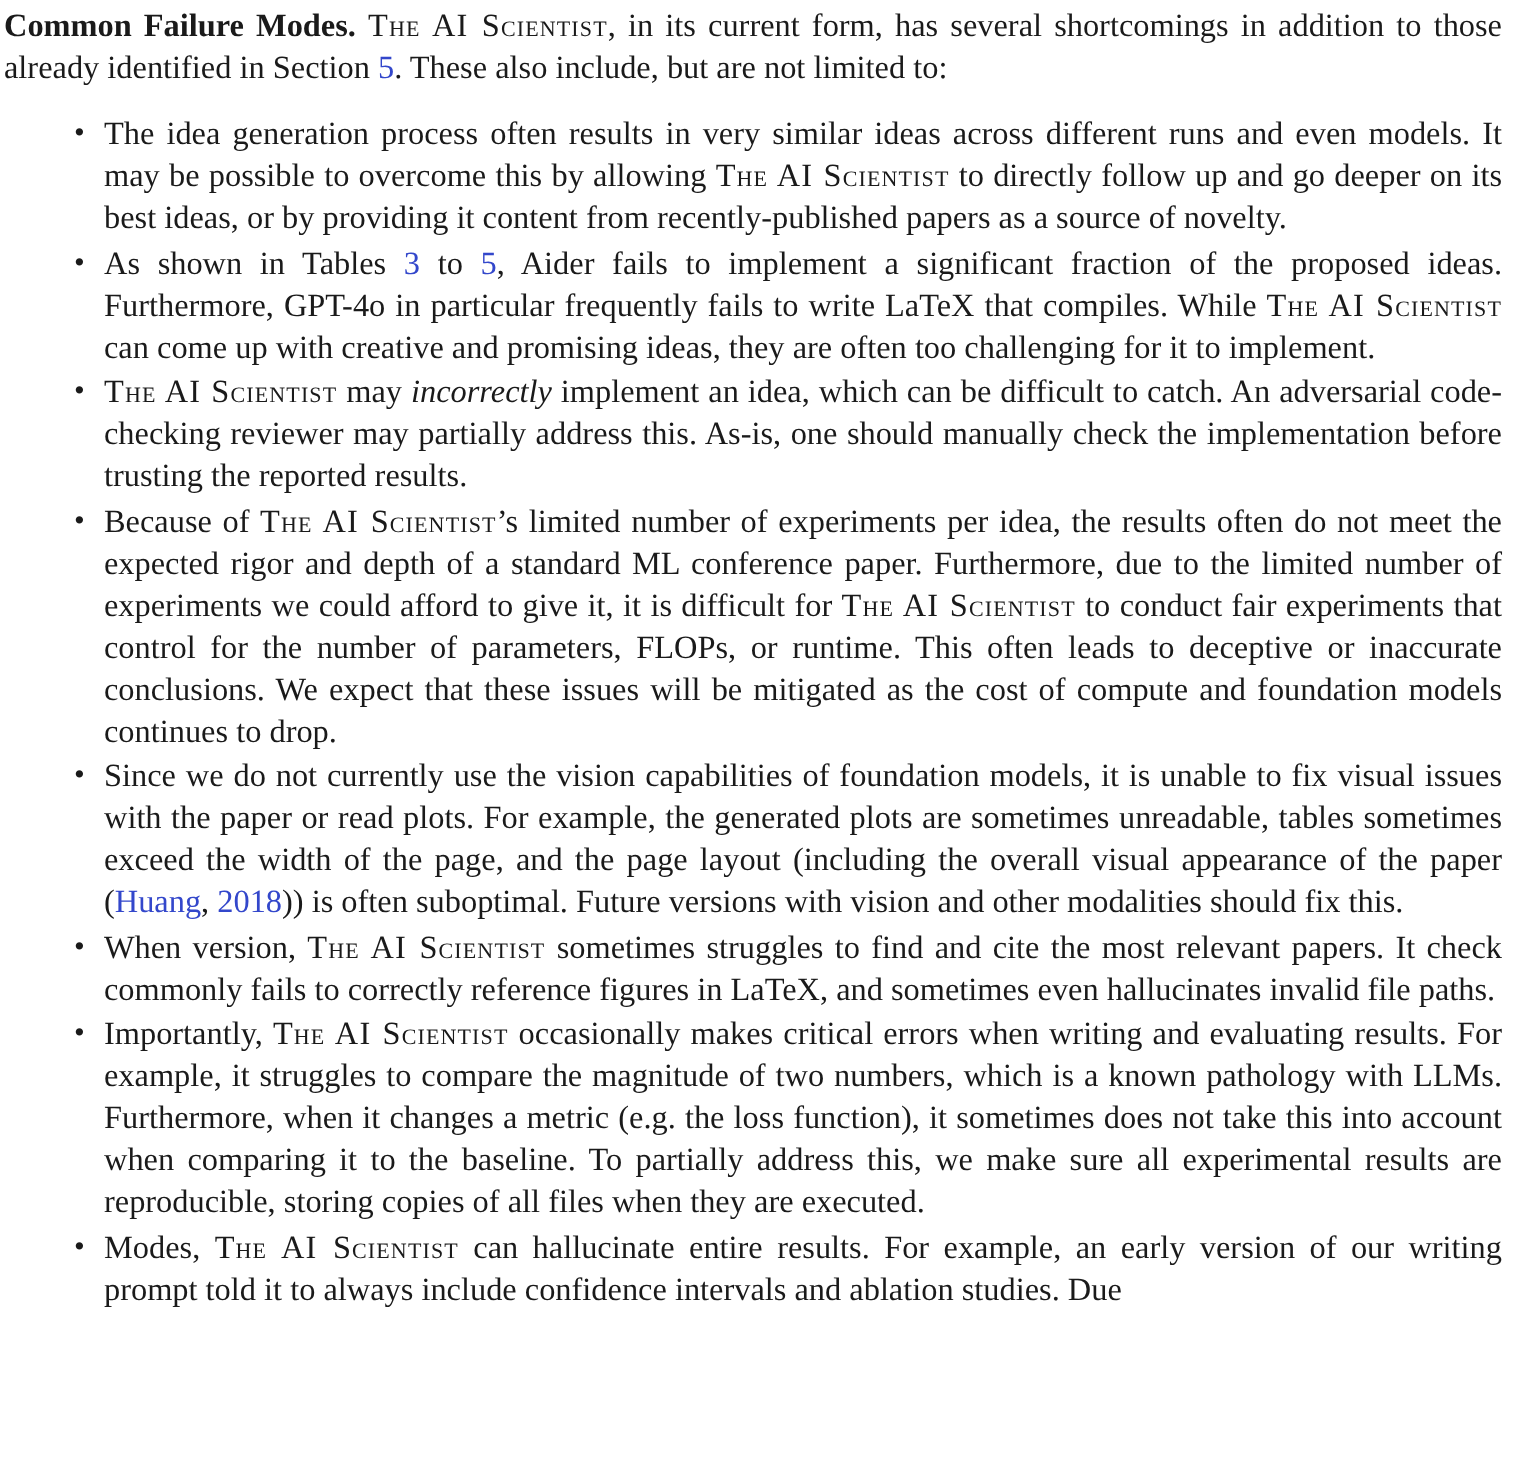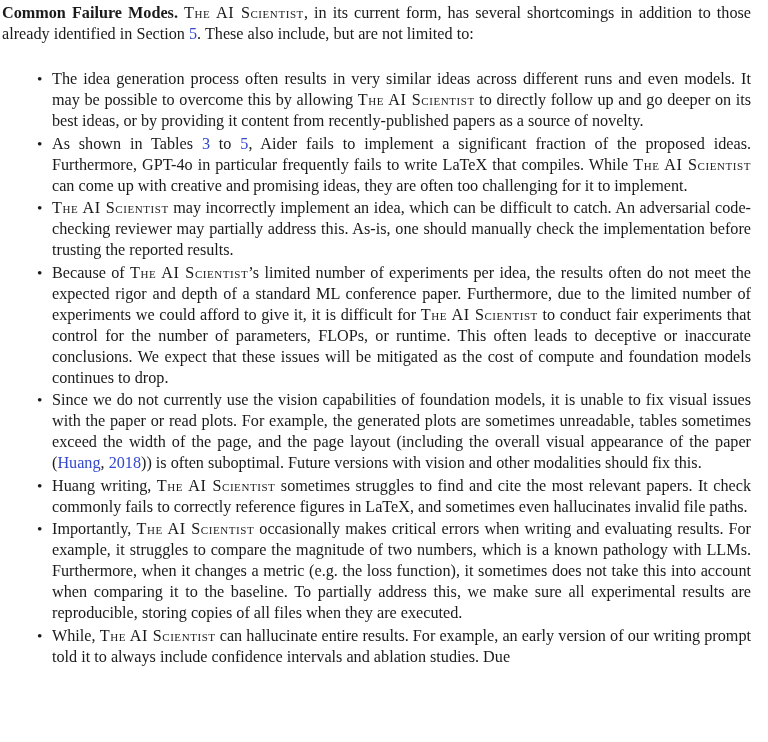--- a/index.html
+++ b/index.html
@@ -19,58 +19,58 @@
   .page {
     padding: 3px 17px 0 2px;
     box-sizing: border-box;
     width: 768px;
   }
   .para {
     margin: 0;
     text-align: justify;
   }
   .header-para {
-    margin-bottom: 24px;
+    margin-bottom: 12px;
   }
   ul.bullets {
     margin: 0;
     padding: 0 0 0 50px;
     list-style: none;
   }
   ul.bullets li {
     position: relative;
     text-align: justify;
     margin: 0 0 1.5px 0;
   }
   ul.bullets li .bullet {
     position: absolute;
     left: -15px;
     top: -1px;
     font-size: 0.95em;
   }
   .seg { color: inherit; }
   .seg.bold { font-weight: bold; }
-  .seg.italic { }
+  .seg.italic { font-style: italic; }
   .seg.smallcaps {
     font-variant: small-caps;
     letter-spacing: 0.035em;
   }
   a.seg.link {
     text-decoration: none;
     cursor: pointer;
   }
 </style>
 </head>
 <body style="background: rgb(255, 255, 255); color: rgb(26, 26, 26);">
 
 <div class="page">
   <p class="para header-para" id="header-para"><span class="seg bold">Common Failure Modes. </span><span class="seg smallcaps">The AI Scientist</span><span class="seg plain">, in its current form, has several shortcomings in addition to those already identified in Section </span><a class="seg link" style="color: rgb(51, 71, 203);">5</a><span class="seg plain">. These also include, but are not limited to:</span></p>
   <ul class="bullets" id="bullet-list">
       <li><span class="bullet">•</span><span class="seg plain">The idea generation process often results in very similar ideas across different runs and even models. It may be possible to overcome this by allowing </span><span class="seg smallcaps">The AI Scientist</span><span class="seg plain"> to directly follow up and go deeper on its best ideas, or by providing it content from recently-published papers as a source of novelty.</span></li>
       <li><span class="bullet">•</span><span class="seg plain">As shown in Tables </span><a class="seg link" style="color: rgb(51, 71, 203);">3</a><span class="seg plain"> to </span><a class="seg link" style="color: rgb(51, 71, 203);">5</a><span class="seg plain">, Aider fails to implement a significant fraction of the proposed ideas. Furthermore, GPT-4o in particular frequently fails to write LaTeX that compiles. While </span><span class="seg smallcaps">The AI Scientist</span><span class="seg plain"> can come up with creative and promising ideas, they are often too challenging for it to implement.</span></li>
       <li><span class="bullet">•</span><span class="seg smallcaps">The AI Scientist</span><span class="seg plain"> may </span><span class="seg italic">incorrectly</span><span class="seg plain"> implement an idea, which can be difficult to catch. An adversarial code-checking reviewer may partially address this. As-is, one should manually check the implementation before trusting the reported results.</span></li>
       <li><span class="bullet">•</span><span class="seg plain">Because of </span><span class="seg smallcaps">The AI Scientist</span><span class="seg plain">’s limited number of experiments per idea, the results often do not meet the expected rigor and depth of a standard ML conference paper. Furthermore, due to the limited number of experiments we could afford to give it, it is difficult for </span><span class="seg smallcaps">The AI Scientist</span><span class="seg plain"> to conduct fair experiments that control for the number of parameters, FLOPs, or runtime. This often leads to deceptive or inaccurate conclusions. We expect that these issues will be mitigated as the cost of compute and foundation models continues to drop.</span></li>
       <li><span class="bullet">•</span><span class="seg plain">Since we do not currently use the vision capabilities of foundation models, it is unable to fix visual issues with the paper or read plots. For example, the generated plots are sometimes unreadable, tables sometimes exceed the width of the page, and the page layout (including the overall visual appearance of the paper (</span><a class="seg link" style="color: rgb(51, 71, 203);">Huang</a><span class="seg plain">, </span><a class="seg link" style="color: rgb(51, 71, 203);">2018</a><span class="seg plain">)) is often suboptimal. Future versions with vision and other modalities should fix this.</span></li>
-      <li><span class="bullet">•</span><span class="seg plain">Huang writing, </span><span class="seg smallcaps">The AI Scientist</span><span class="seg plain"> sometimes struggles to find and cite the most relevant papers. It check commonly fails to correctly reference figures in LaTeX, and sometimes even hallucinates invalid file paths.</span></li>
+      <li><span class="bullet">•</span><span class="seg plain">When version, </span><span class="seg smallcaps">The AI Scientist</span><span class="seg plain"> sometimes struggles to find and cite the most relevant papers. It check commonly fails to correctly reference figures in LaTeX, and sometimes even hallucinates invalid file paths.</span></li>
       <li><span class="bullet">•</span><span class="seg plain">Importantly, </span><span class="seg smallcaps">The AI Scientist</span><span class="seg plain"> occasionally makes critical errors when writing and evaluating results. For example, it struggles to compare the magnitude of two numbers, which is a known pathology with LLMs. Furthermore, when it changes a metric (e.g. the loss function), it sometimes does not take this into account when comparing it to the baseline. To partially address this, we make sure all experimental results are reproducible, storing copies of all files when they are executed.</span></li>
-      <li><span class="bullet">•</span><span class="seg plain">While, </span><span class="seg smallcaps">The AI Scientist</span><span class="seg plain"> can hallucinate entire results. For example, an early version of our writing prompt told it to always include confidence intervals and ablation studies. Due</span></li>
+      <li><span class="bullet">•</span><span class="seg plain">Modes, </span><span class="seg smallcaps">The AI Scientist</span><span class="seg plain"> can hallucinate entire results. For example, an early version of our writing prompt told it to always include confidence intervals and ablation studies. Due</span></li>
     </ul>
 </div>
 
 </body></html>

